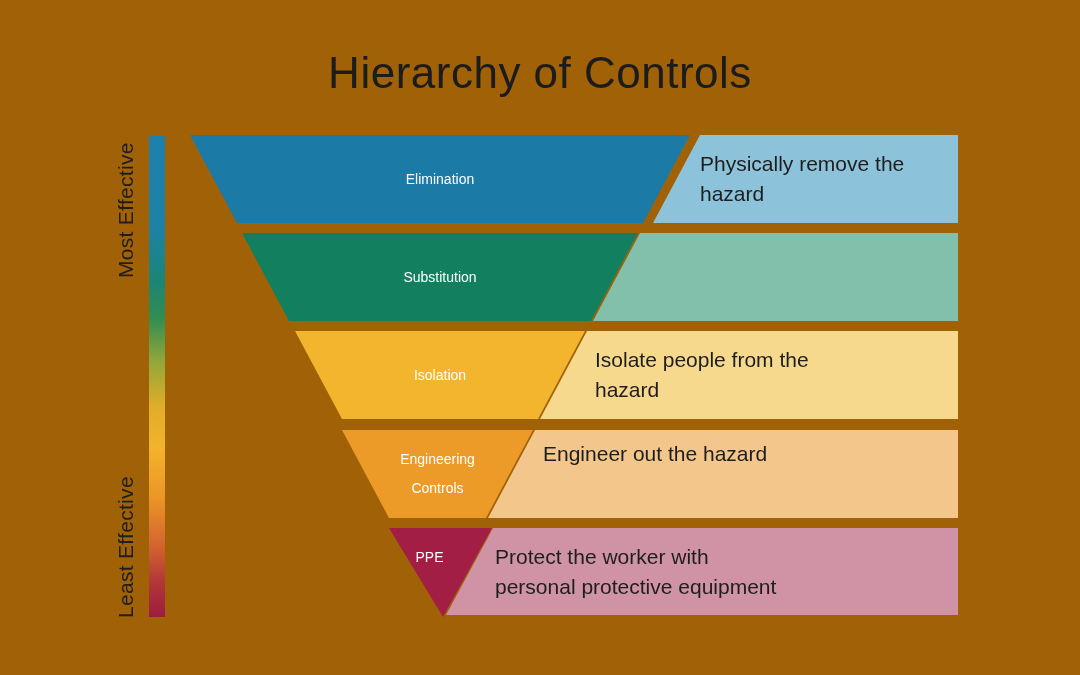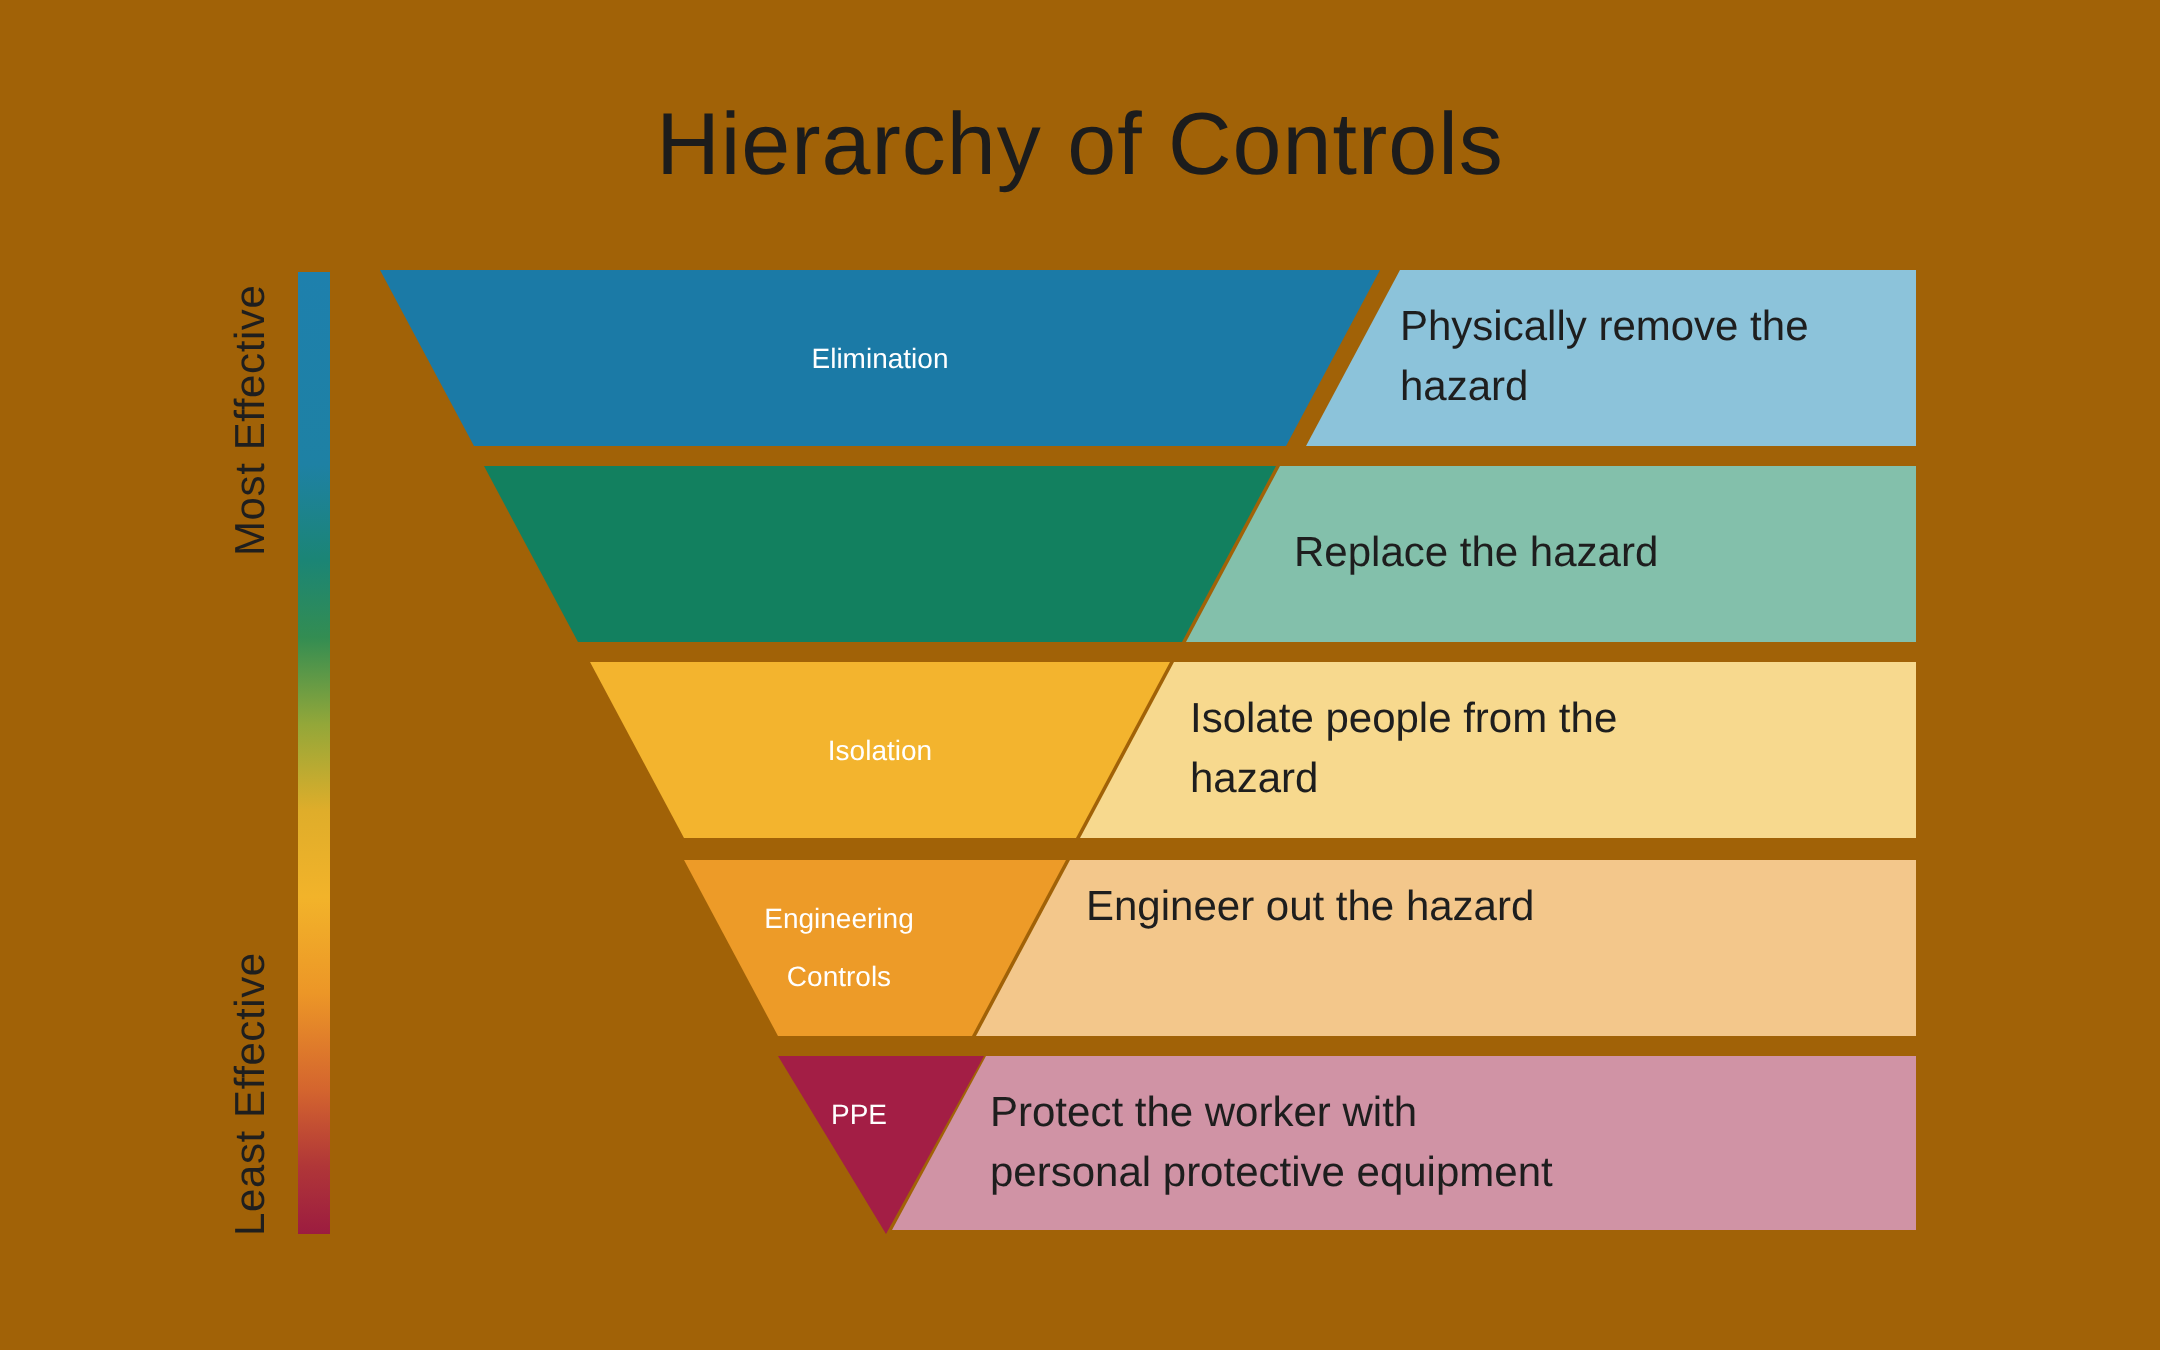--- a/index.html
+++ b/index.html
@@ -83,21 +83,21 @@
     color: #ffffff;
     font-size: 14px;
     line-height: 29px;
     text-align: center;
     white-space: pre-line;
     z-index: 3;
   }
   .l1 { left:190px; top:135px; width:500px; height:88px; }
   .l2 { left:242px; top:233px; width:396px; height:88px; }
   .l3 { left:295px; top:331px; width:290px; height:88px; }
-  .l4 { left:324px; top:430px; width:191px; height:88px; }
+  .l4 { left:342px; top:430px; width:191px; height:88px; }
   .l5 { left:389px; top:528px; width:103px; height:58px; padding-right:22px; box-sizing:border-box; }
 
   
   .row-desc {
     position: absolute;
     display: flex; flex-direction: column; justify-content: center;
     color: #1e1e1e;
     font-size: 21px;
     line-height: 30px;
     white-space: pre-line;
@@ -121,21 +121,21 @@
   <div class="side-label least">Least Effective</div>
 
   <div class="shape dark r1-dark" style="background: rgb(27, 122, 166);"></div>
   <div class="shape light r1-light" style="background: rgb(140, 195, 218);"></div>
   <div class="row-label l1" style="color: rgb(255, 255, 255);">Elimination</div>
   <div class="row-desc d1" style="color: rgb(30, 30, 30);">Physically remove the
 hazard</div>
 
   <div class="shape dark r2-dark" style="background: rgb(18, 128, 95);"></div>
   <div class="shape light r2-light" style="background: rgb(131, 192, 171);"></div>
-  <div class="row-desc d2" style="color: rgb(30, 30, 30);">Replace the hazard</div>
+  <div class="row-label l2" style="color: rgb(255, 255, 255);">Substitution</div>
 
   <div class="shape dark r3-dark" style="background: rgb(243, 180, 46);"></div>
   <div class="shape light r3-light" style="background: rgb(247, 217, 142);"></div>
   <div class="row-label l3" style="color: rgb(255, 255, 255);">Isolation</div>
   <div class="row-desc d3" style="color: rgb(30, 30, 30);">Isolate people from the
 hazard</div>
 
   <div class="shape dark r4-dark" style="background: rgb(237, 155, 40);"></div>
   <div class="shape light r4-light" style="background: rgb(243, 199, 139);"></div>
   <div class="row-label l4" style="color: rgb(255, 255, 255);">Engineering

